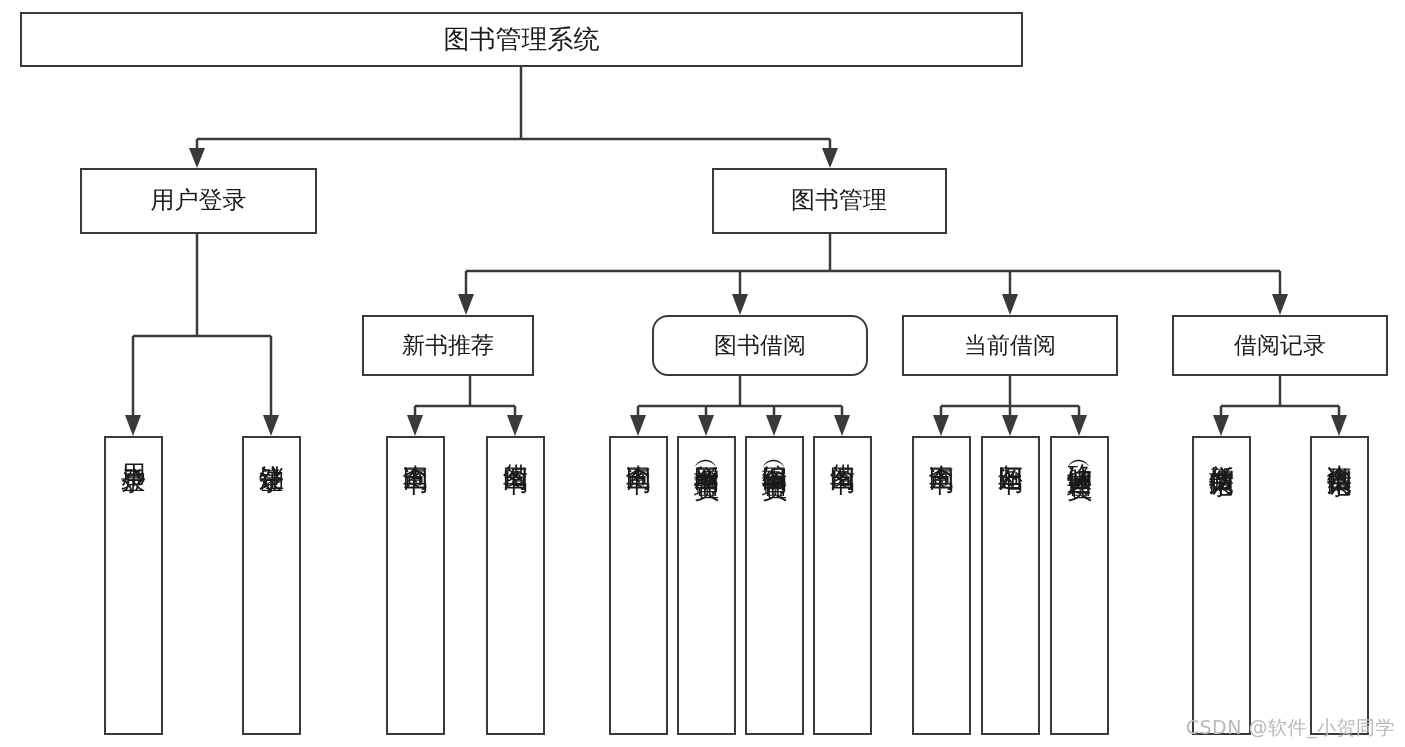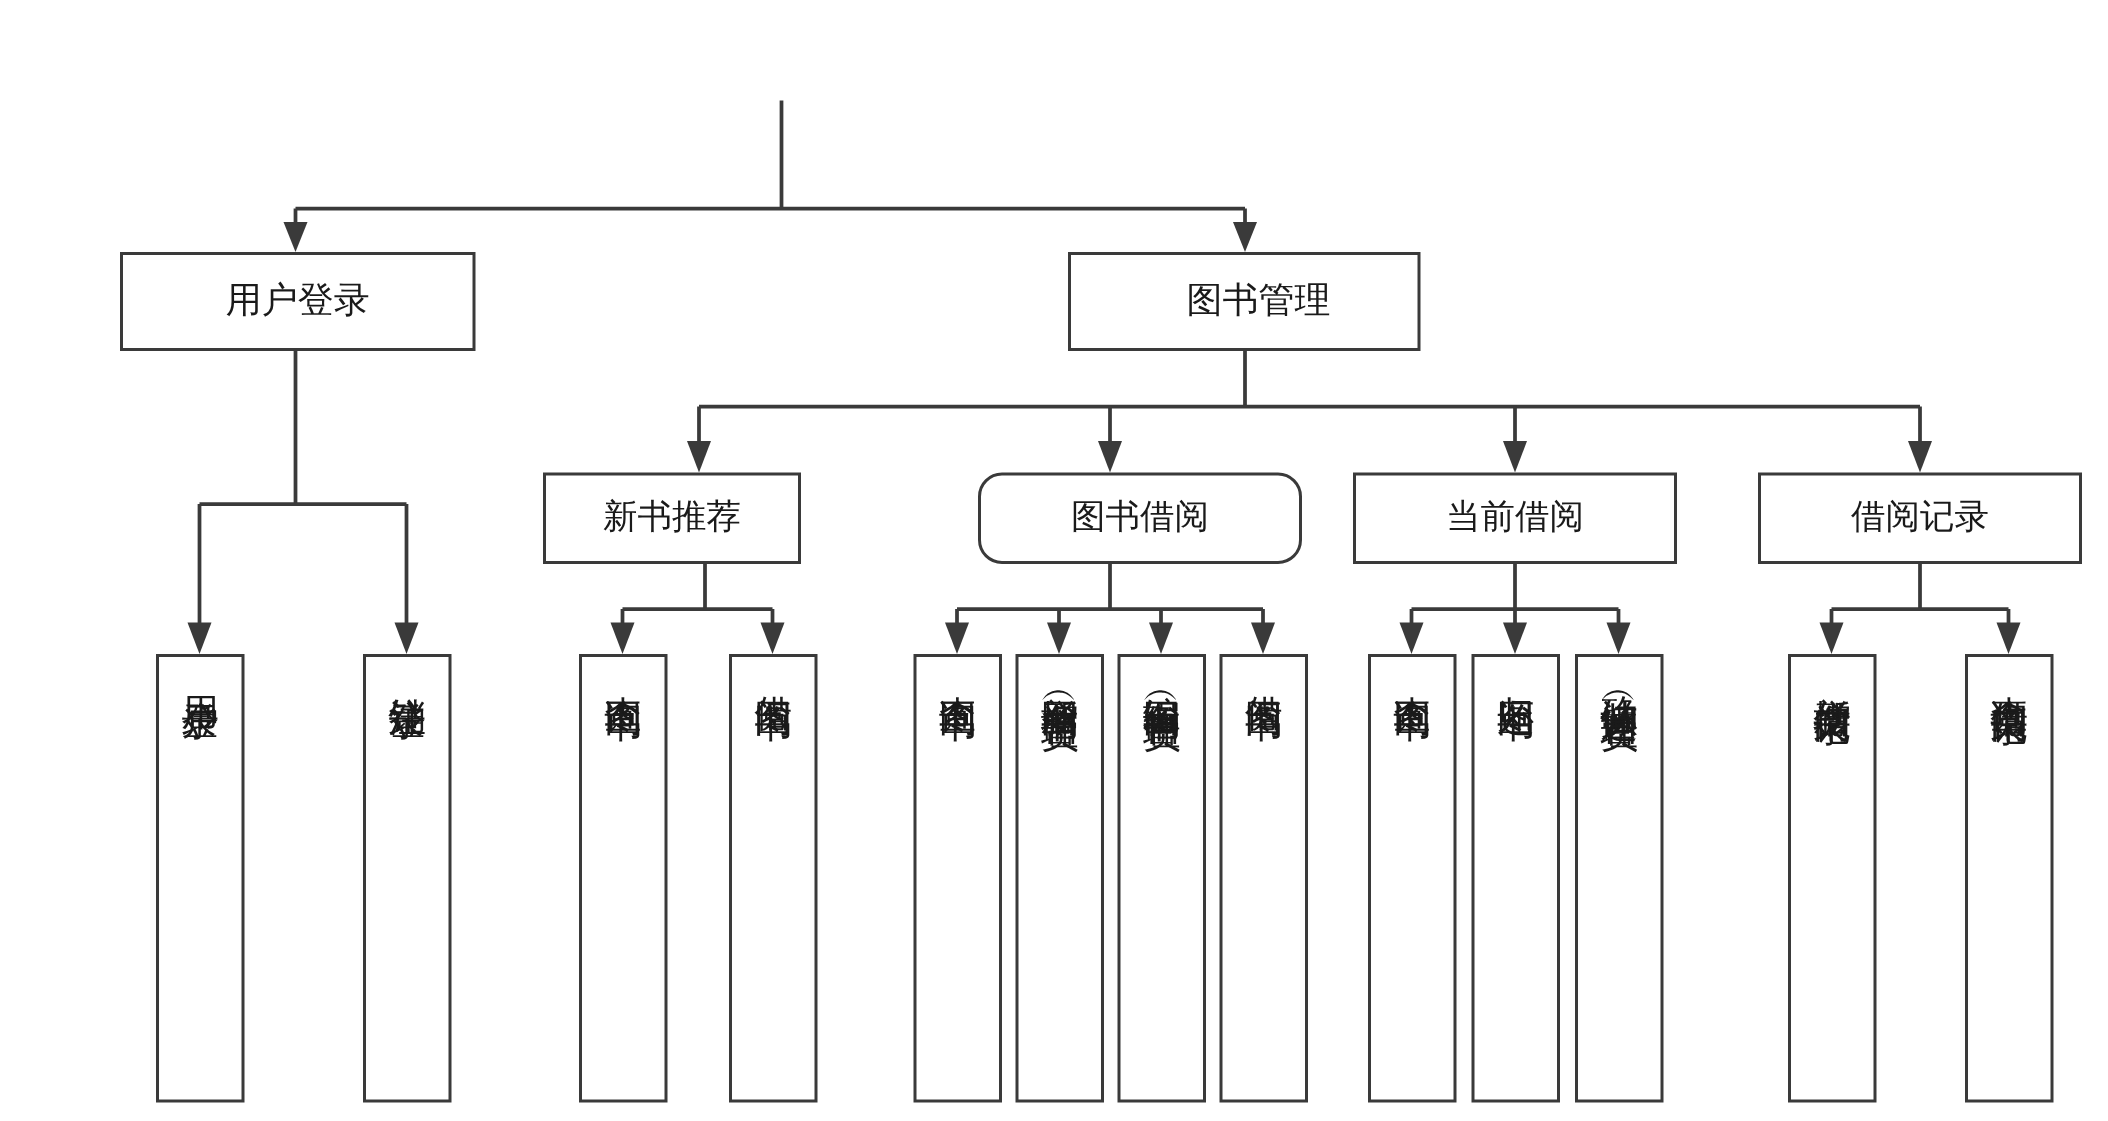--- a/index.html
+++ b/index.html
@@ -147,20 +147,23 @@
     <polygon class="arrowhead" points="1071,415 1087,415 1079,436"></polygon>
 
     <path class="wire" d="M 1280 376 L 1280 406"></path>
     <path class="wire" d="M 1221 406 L 1339 406"></path>
     <path class="wire" d="M 1221 406 L 1221 418"></path>
     <path class="wire" d="M 1339 406 L 1339 418"></path>
     <polygon class="arrowhead" points="1213,415 1229,415 1221,436"></polygon>
     <polygon class="arrowhead" points="1331,415 1347,415 1339,436"></polygon>
   </svg>
 
+  <div class="node h-node root" style="left:20px; top:12px; width:1003px; height:55px;">
+    <span class="node-label">图书管理系统</span>
+  </div>
 
   <div class="node h-node lvl2" style="left:80px; top:168px; width:237px; height:66px;">
     <span class="node-label">用户登录</span>
   </div>
   <div class="node h-node lvl2" style="left:712px; top:168px; width:235px; height:66px;padding-left:19px;">
     <span class="node-label">图书管理</span>
   </div>
 
   <div class="node h-node lvl3" style="left:362px; top:315px; width:172px; height:61px;">
     <span class="node-label">新书推荐</span>
@@ -212,14 +215,15 @@
     <span class="node-label">确认归还（管理员）</span>
   </div>
 
   <div class="node v-node" style="left:1192px; top:436px; width:59px; height:299px;">
     <span class="node-label">新增借阅记录</span>
   </div>
   <div class="node v-node" style="left:1310px; top:436px; width:59px; height:299px;">
     <span class="node-label">查询借阅记录</span>
   </div>
 
+  <div class="watermark">CSDN @软件_小贺同学</div>
 
 </div>
 
 </body></html>

